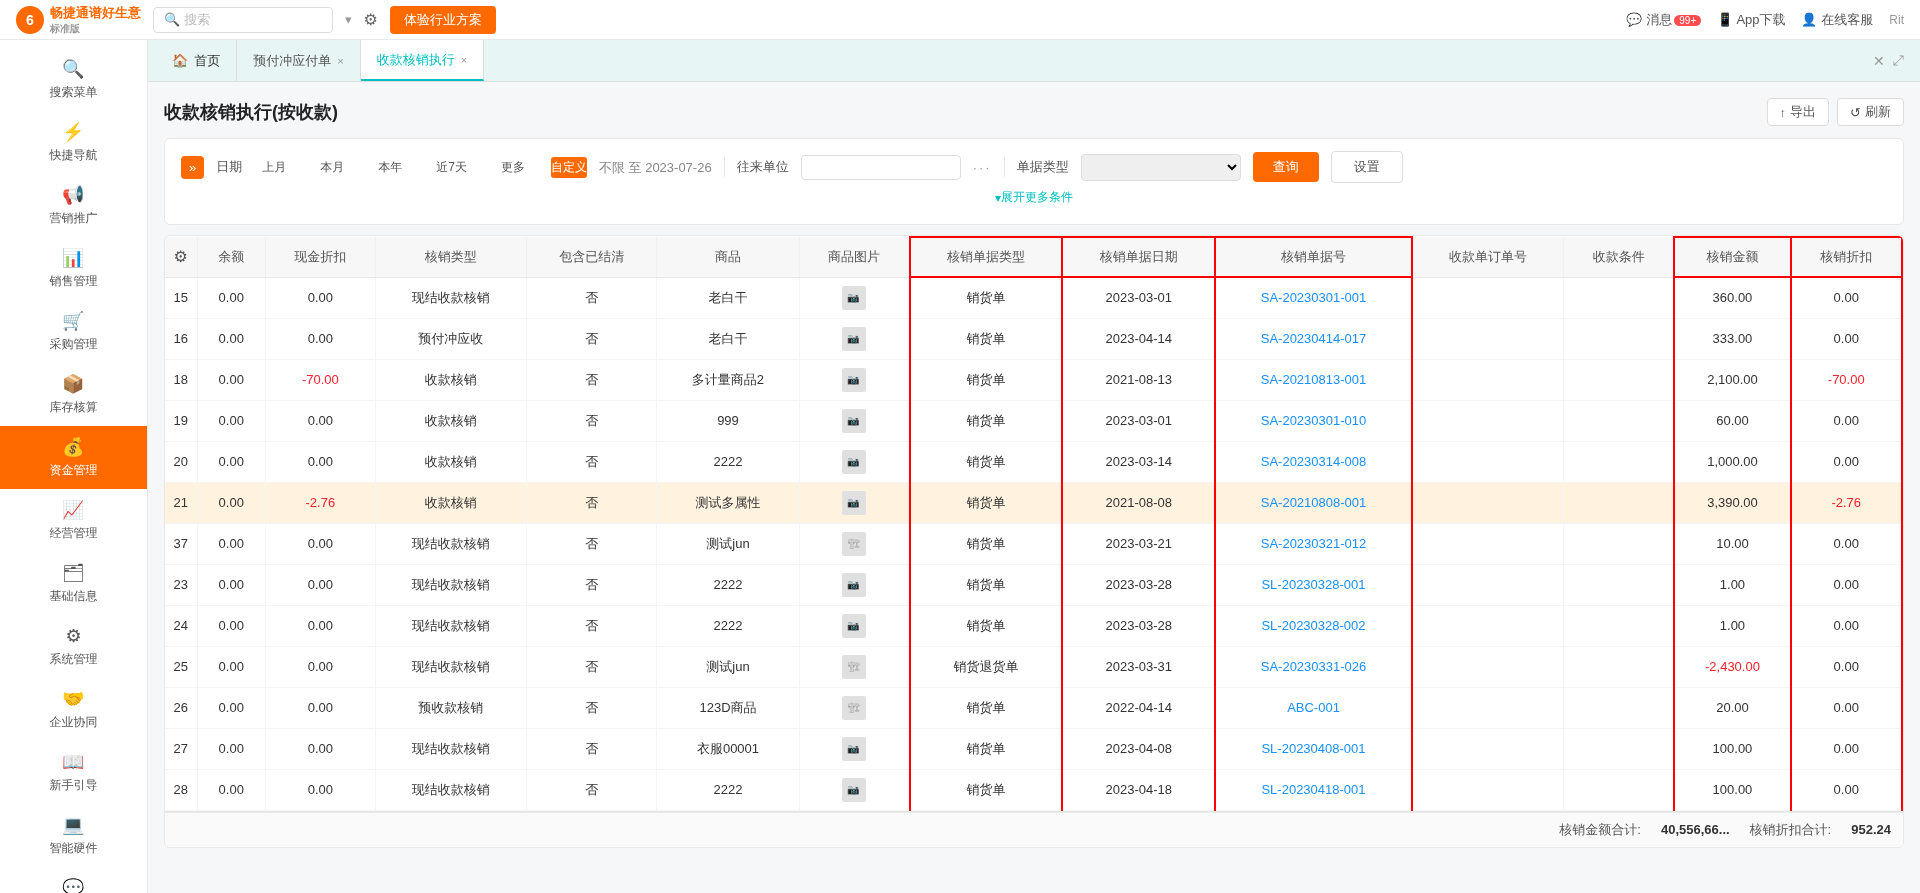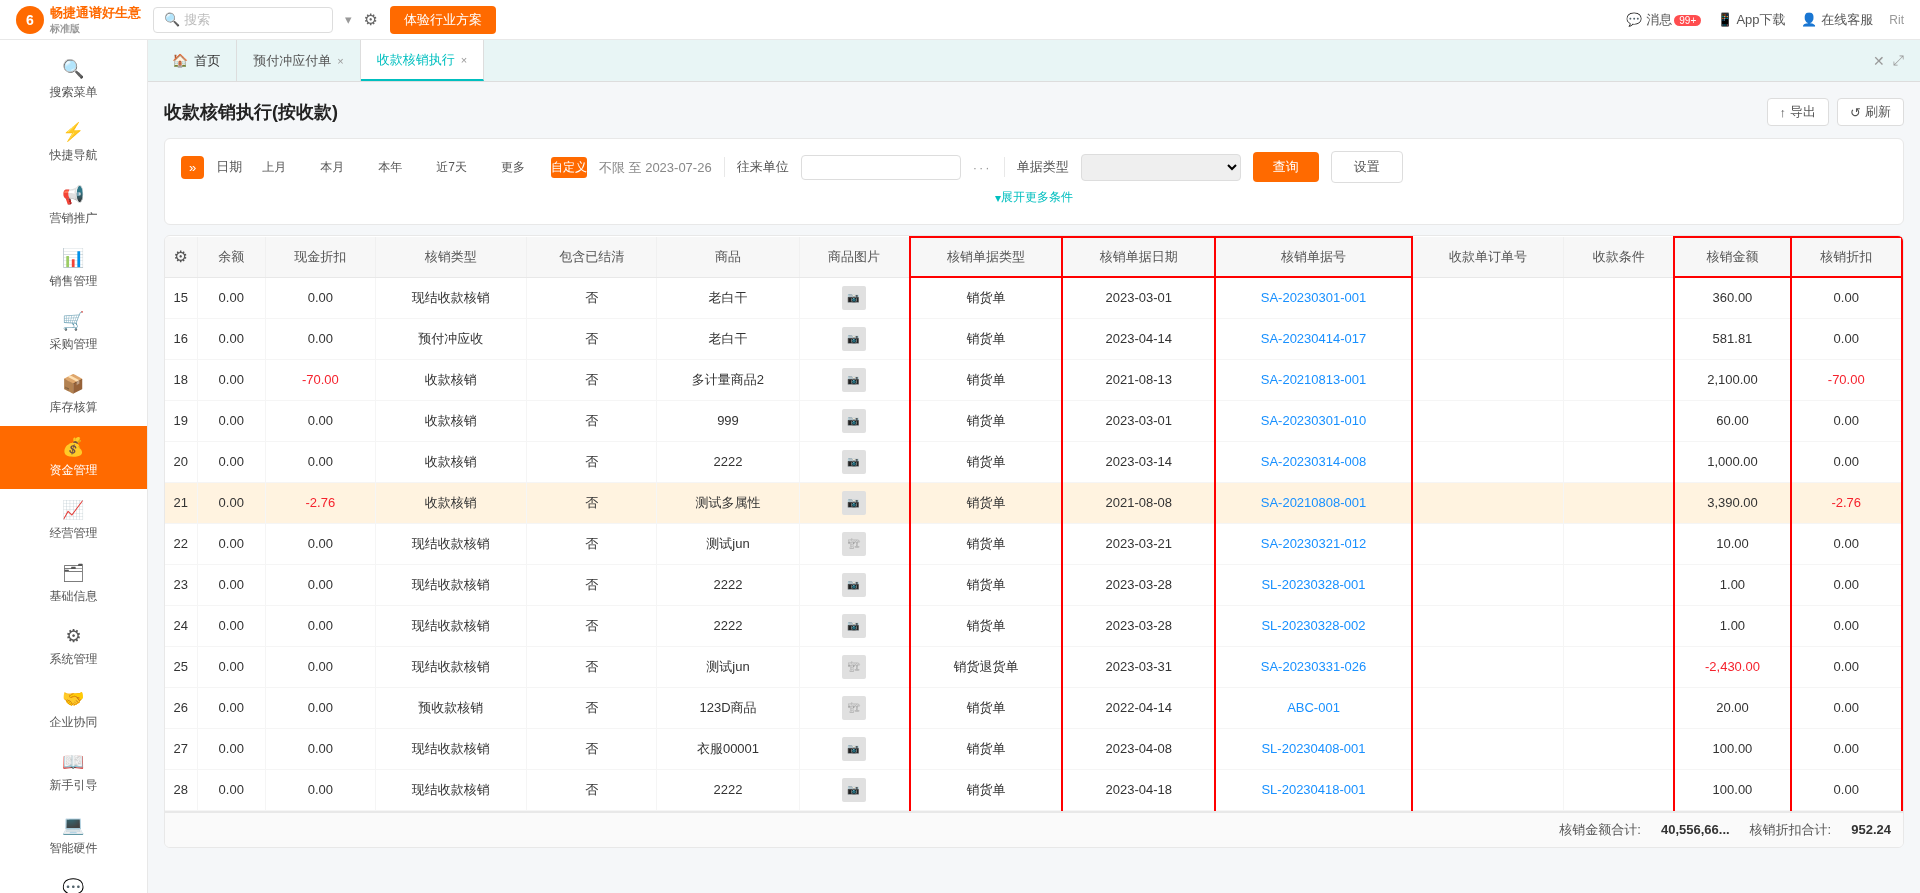--- a/index.html
+++ b/index.html
@@ -300,21 +300,21 @@
       <td>
                   <div style="width:24px;height:24px;background:#e0e0e0;border-radius:2px;margin:auto;display:flex;align-items:center;justify-content:center;font-size:10px;color:#999;">
       📷
     </div>
                 </td>
       <td style="border-left:2px solid red;border-right:2px solid red;">销货单</td>
       <td style="border-left:2px solid red;border-right:2px solid red;">2023-04-14</td>
       <td style="border-left:2px solid red;border-right:2px solid red;"><a class="link-text">SA-20230414-017</a></td>
       <td></td>
       <td></td>
-      <td style="border-left:2px solid red;border-right:2px solid red;">581.81</td>
+      <td style="border-left:2px solid red;border-right:2px solid red;">333.00</td>
       <td style="border-left:2px solid red;border-right:2px solid red;">0.00</td>
     </tr>
               <tr>
       <td>18</td>
       <td>0.00</td>
       <td style="color:#f5222d;">-70.00</td>
       <td>收款核销</td>
       <td>否</td>
       <td>多计量商品2</td>
       <td>
@@ -384,21 +384,21 @@
                 </td>
       <td style="border-left:2px solid red;border-right:2px solid red;">销货单</td>
       <td style="border-left:2px solid red;border-right:2px solid red;">2021-08-08</td>
       <td style="border-left:2px solid red;border-right:2px solid red;"><a class="link-text">SA-20210808-001</a></td>
       <td></td>
       <td></td>
       <td style="border-left:2px solid red;border-right:2px solid red;">3,390.00</td>
       <td style="border-left:2px solid red;border-right:2px solid red;color:#f5222d;">-2.76</td>
     </tr>
               <tr>
-      <td>22</td>
+      <td>37</td>
       <td>0.00</td>
       <td style="">0.00</td>
       <td>现结收款核销</td>
       <td>否</td>
       <td>测试jun</td>
       <td>
                   <div style="width:24px;height:24px;background:#e0e0e0;border-radius:2px;margin:auto;display:flex;align-items:center;justify-content:center;font-size:10px;color:#999;">
       🏗
     </div>
                 </td>

